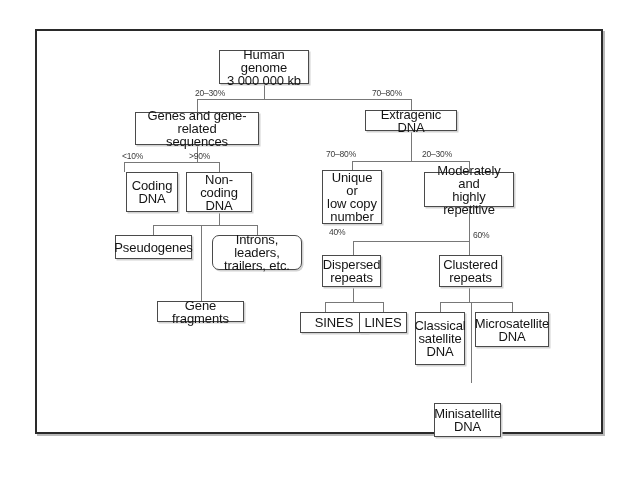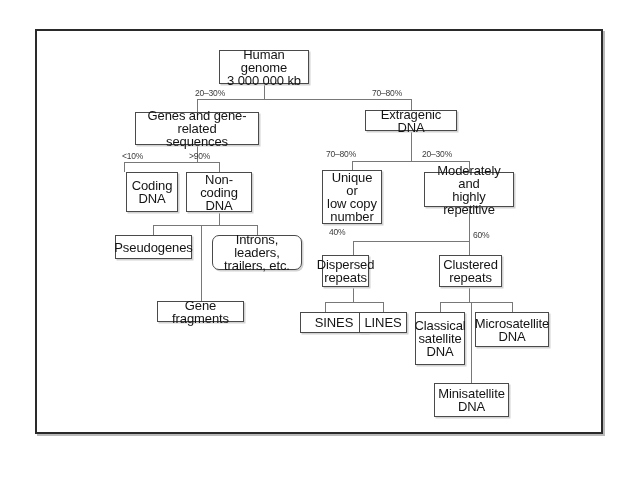--- a/index.html
+++ b/index.html
@@ -135,38 +135,38 @@
     <div class="node" style="left:387px; top:141px; width:90px; height:35px;">Moderately and
 highly repetitive</div>
 
     <div class="node" style="left:78px; top:204px; width:77px; height:24px;">Pseudogenes</div>
 
     <div class="node" style="left:175px; top:204px; width:90px; height:35px;border-radius:7px;">Introns, leaders,
 trailers, etc.</div>
 
     <div class="node" style="left:120px; top:270px; width:87px; height:21px;">Gene fragments</div>
 
-    <div class="node" style="left:285px; top:224px; width:47px; height:32px;">Dispersed
+    <div class="node" style="left:285px; top:224px; width:59px; height:32px;">Dispersed
 repeats</div>
 
     <div class="node" style="left:402px; top:224px; width:63px; height:32px;">Clustered
 repeats</div>
 
     <div class="node" style="left:263px; top:281px; width:68px; height:21px;">SINES</div>
 
     <div class="node" style="left:322px; top:281px; width:48px; height:21px;">LINES</div>
 
     <div class="node" style="left:378px; top:281px; width:50px; height:53px;">Classical
 satellite
 DNA</div>
 
     <div class="node" style="left:438px; top:281px; width:74px; height:35px;">Microsatellite
 DNA</div>
 
-    <div class="node" style="left:397px; top:352px; width:75px; height:34px;">Minisatellite
+    <div class="node" style="left:397px; top:372px; width:67px; height:34px;">Minisatellite
 DNA</div>
 
     <div class="edge-label" style="left:158px; top:57px;">20–30%</div>
     <div class="edge-label" style="left:335px; top:57px;">70–80%</div>
     <div class="edge-label" style="left:85px; top:120px;">&lt;10%</div>
     <div class="edge-label" style="left:152px; top:120px;">&gt;90%</div>
     <div class="edge-label" style="left:289px; top:118px;">70–80%</div>
     <div class="edge-label" style="left:385px; top:118px;">20–30%</div>
     <div class="edge-label" style="left:292px; top:196px;">40%</div>
     <div class="edge-label" style="left:436px; top:199px;">60%</div>

